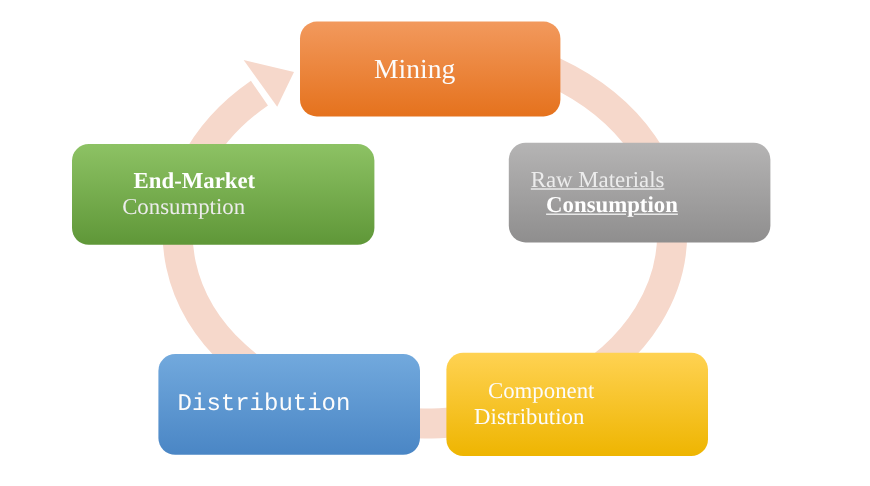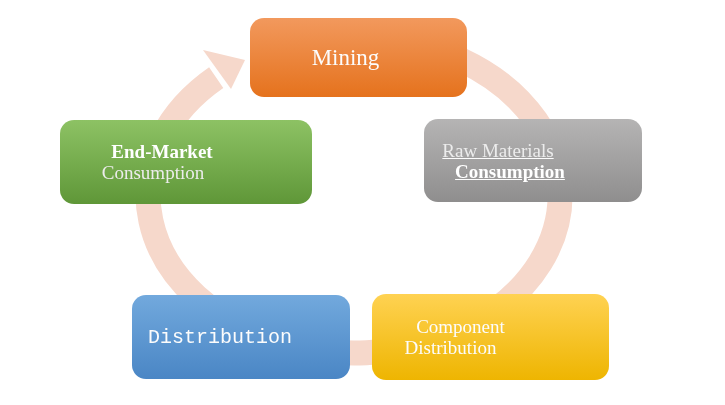--- a/index.html
+++ b/index.html
@@ -22,21 +22,21 @@
     text-align:center;
     z-index:2;
   }
   .node .line{display:block;width:100%;}
   .two-line .line{font-size:19px;line-height:21px;}
   .bold{font-weight:bold;color:#ffffff;}
   .soft{color:#ececec;}
 
   #node-mining{left:250px;top:18px;width:217px;height:79px;font-size:23px;}
   #node-raw{left:424px;top:119px;width:218px;height:83px;text-decoration:underline;}
-  #node-component{left:372px;top:294px;width:237px;height:86px;}
+  #node-component{left:372px;top:294px;width:218px;height:86px;}
   #node-distribution{left:132px;top:295px;width:218px;height:84px;font-size:20px;font-family:Liberation Mono, monospace;}
   #node-end{left:60px;top:120px;width:252px;height:84px;}
 
   #node-mining .l0{transform:translateX(-13px);}
   #node-raw .l0{transform:translateX(-35px);}
   #node-raw .l1{transform:translateX(-23px);}
   #node-component .l0{transform:translateX(-30px);}
   #node-component .l1{transform:translateX(-40px);}
   #node-distribution .l0{transform:translateX(-21px);}
   #node-end .l0{transform:translateX(-24px);}

